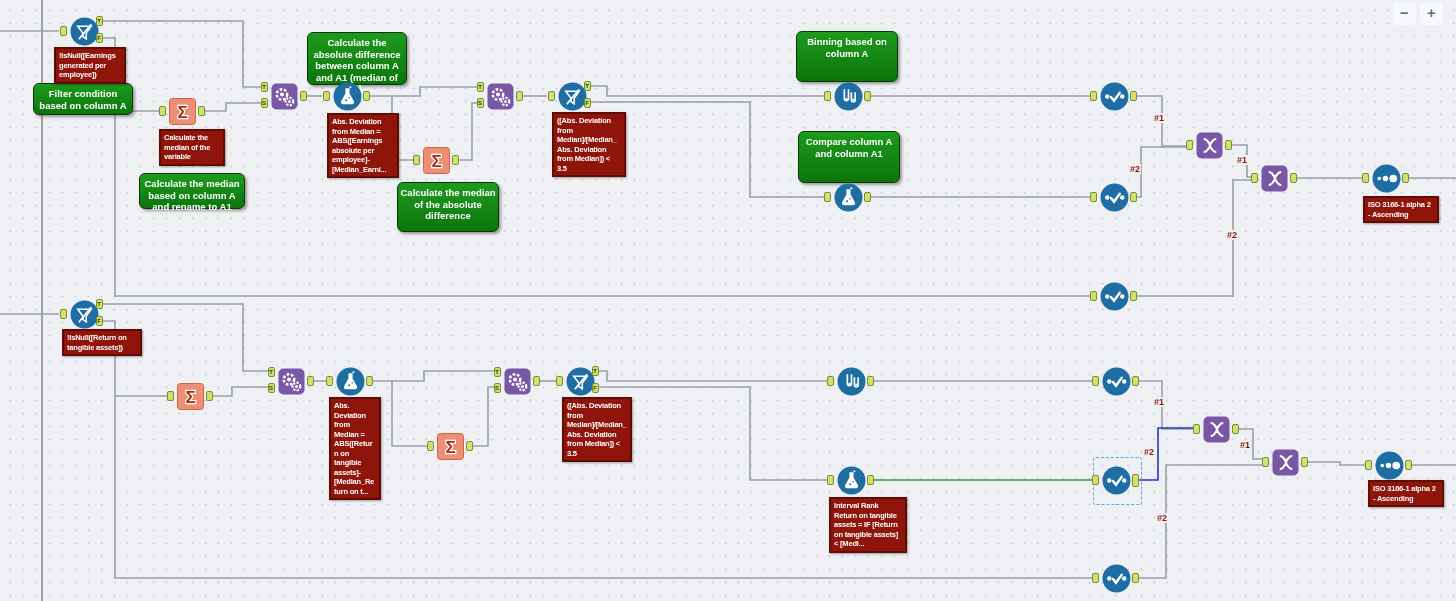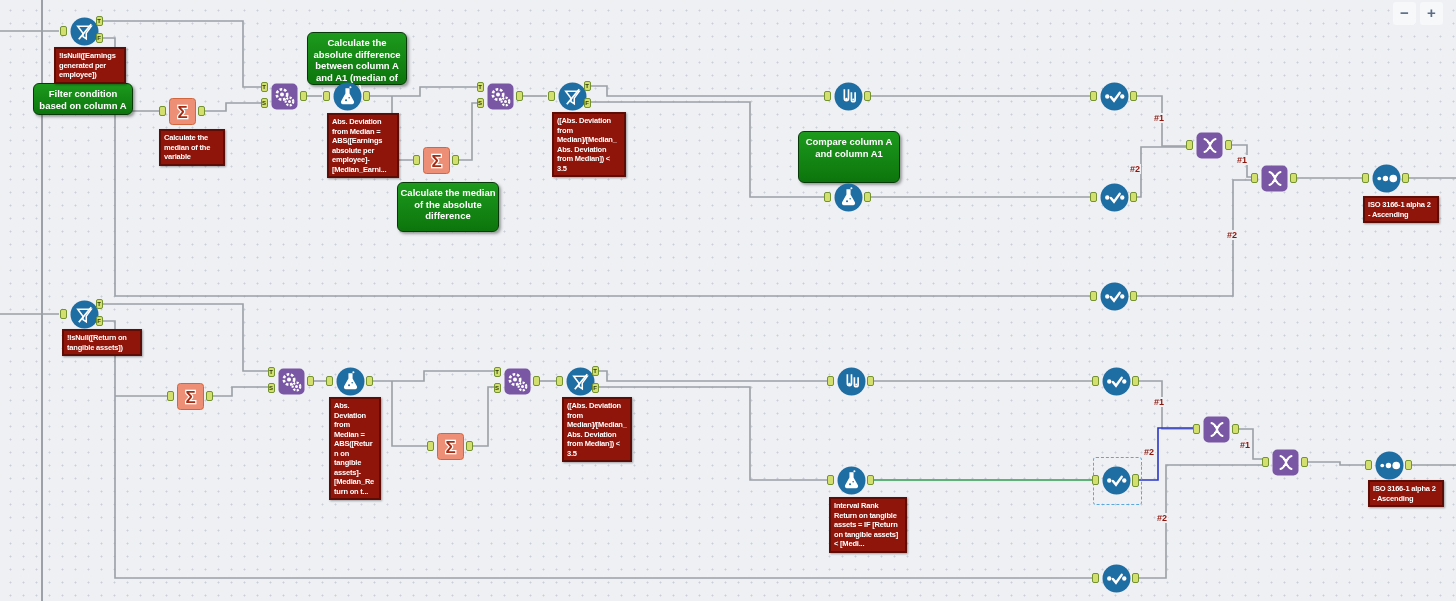--- a/index.html
+++ b/index.html
@@ -79,22 +79,24 @@
     <polyline class="wire blue" points="1137,480 1158,480 1158,428 1195,428"></polyline>
     <polyline class="wire" points="1236,429 1253,429 1253,459 1264,459"></polyline>
     <polyline class="wire" points="1137,578 1166,578 1166,465 1264,465"></polyline>
     <polyline class="wire" points="1305,462 1340,462 1340,465 1367,465"></polyline>
     <polyline class="wire" points="1409,465 1456,465"></polyline>
   </svg>
 
   <div class="selbox" style="left:1093px;top:457px"></div>
 
   <div class="comment" style="left:33px;top:83px;width:100px;height:32px">Filter condition based on column A</div>
+  <div class="comment" style="left:139px;top:173px;width:106px;height:36px">Calculate the median based on column A and rename to A1</div>
   <div class="comment" style="left:307px;top:32px;width:100px;height:53px">Calculate the absolute difference between column A and A1 (median of A)</div>
   <div class="comment" style="left:397px;top:182px;width:102px;height:50px">Calculate the median of the absolute difference</div>
+  <div class="comment" style="left:796px;top:31px;width:102px;height:51px">Binning based on column A</div>
   <div class="comment" style="left:798px;top:131px;width:102px;height:52px">Compare column A and column A1</div>
 
   <div class="annotation" style="left:54px;top:47px;width:72px">!IsNull([Earnings generated per employee])</div>
   <div class="annotation" style="left:159px;top:129px;width:66px">Calculate the median of the variable</div>
   <div class="annotation" style="left:327px;top:113px;width:72px">Abs. Deviation from Median = ABS([Earnings absolute per employee]-[Median_Earni...</div>
   <div class="annotation" style="left:552px;top:112px;width:74px">([Abs. Deviation from Median]/[Median_Abs. Deviation from Median]) &lt; 3.5</div>
   <div class="annotation" style="left:1363px;top:196px;width:76px">ISO 3166-1 alpha 2 - Ascending</div>
   <div class="annotation" style="left:62px;top:329px;width:80px">!IsNull([Return on tangible assets])</div>
   <div class="annotation" style="left:329px;top:397px;width:52px">Abs. Deviation from Median = ABS([Return on tangible assets]-[Median_Return on t...</div>
   <div class="annotation" style="left:562px;top:397px;width:70px">([Abs. Deviation from Median]/[Median_Abs. Deviation from Median]) &lt; 3.5</div>

